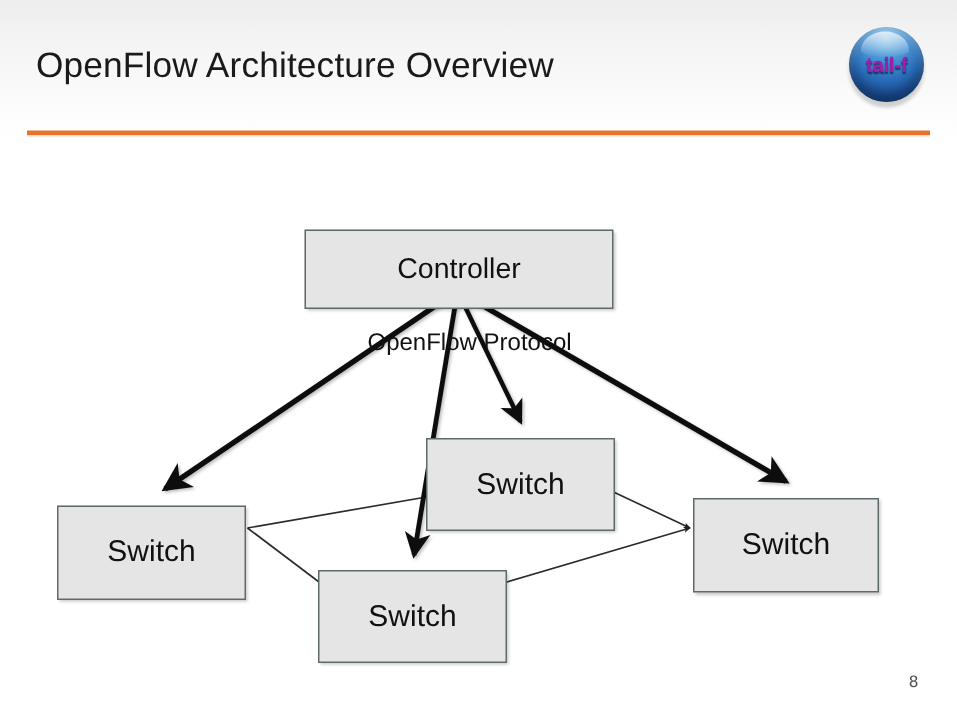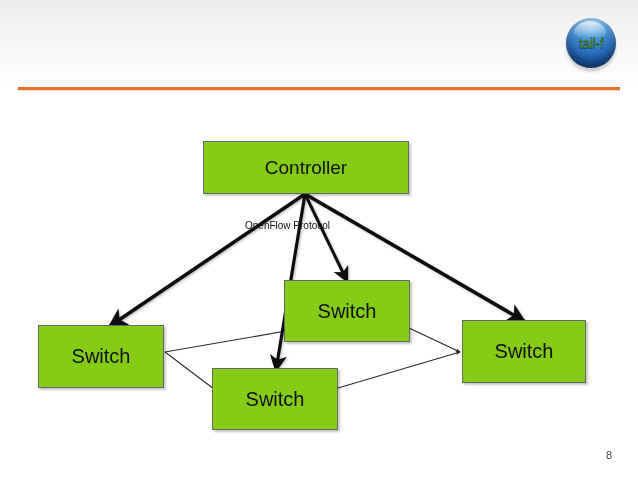--- a/index.html
+++ b/index.html
@@ -103,72 +103,74 @@
   .logo-text {
     position: absolute;
     left: 3px;
     top: 2px;
     width: 50px;
     height: 50px;
     display: flex;
     align-items: center;
     justify-content: center;
     font-size: 14px;
-    font-weight: normal;
-    color: #4d7c0f;
+    font-weight: bold;
+    color: #a21caf;
     letter-spacing: -0.3px;
     text-shadow: 0 1px 1px rgba(5,28,62,0.75);
   }
   
   #diagram {
     position: absolute;
     left: 0;
     top: 0;
     width: 638px;
     height: 478px;
   }
   .node {
     position: absolute;
-    background: #84cc16;
+    background: #e5e5e5;
     border: 1px solid #5f6a6c;
     box-sizing: border-box;
     display: flex;
     align-items: center;
     justify-content: center;
     box-shadow: 1.5px 1.5px 2px rgba(0,0,0,0.22);
+    margin-top: 12px;
   }
   .node-label {
     color: #111111;
     white-space: nowrap;
   }
   .node-controller .node-label { font-size: 19px; }
   .node-switch .node-label { font-size: 20px; }
   .edge-label {
     position: absolute;
-    font-size: 10px;
+    font-size: 16px;
     color: #111111;
     white-space: nowrap;
   }
   .page-number {
     position: absolute;
     left: 598px;
     top: 449px;
     width: 22px;
     text-align: center;
     font-size: 11px;
     color: #4a4a4a;
   }
 </style>
 </head>
 <body>
 
 <div id="slide">
 
   <div class="header-band"></div>
 
+  <div class="page-title">OpenFlow Architecture Overview</div>
 
   <div class="title-rule"></div>
   <div class="title-rule-shadow"></div>
 
   <div class="logo">
     <div class="logo-shadow"></div>
     <div class="logo-ball"></div>
     <div class="logo-gloss"></div>
     <div class="logo-text">tail-f</div>
   </div>

